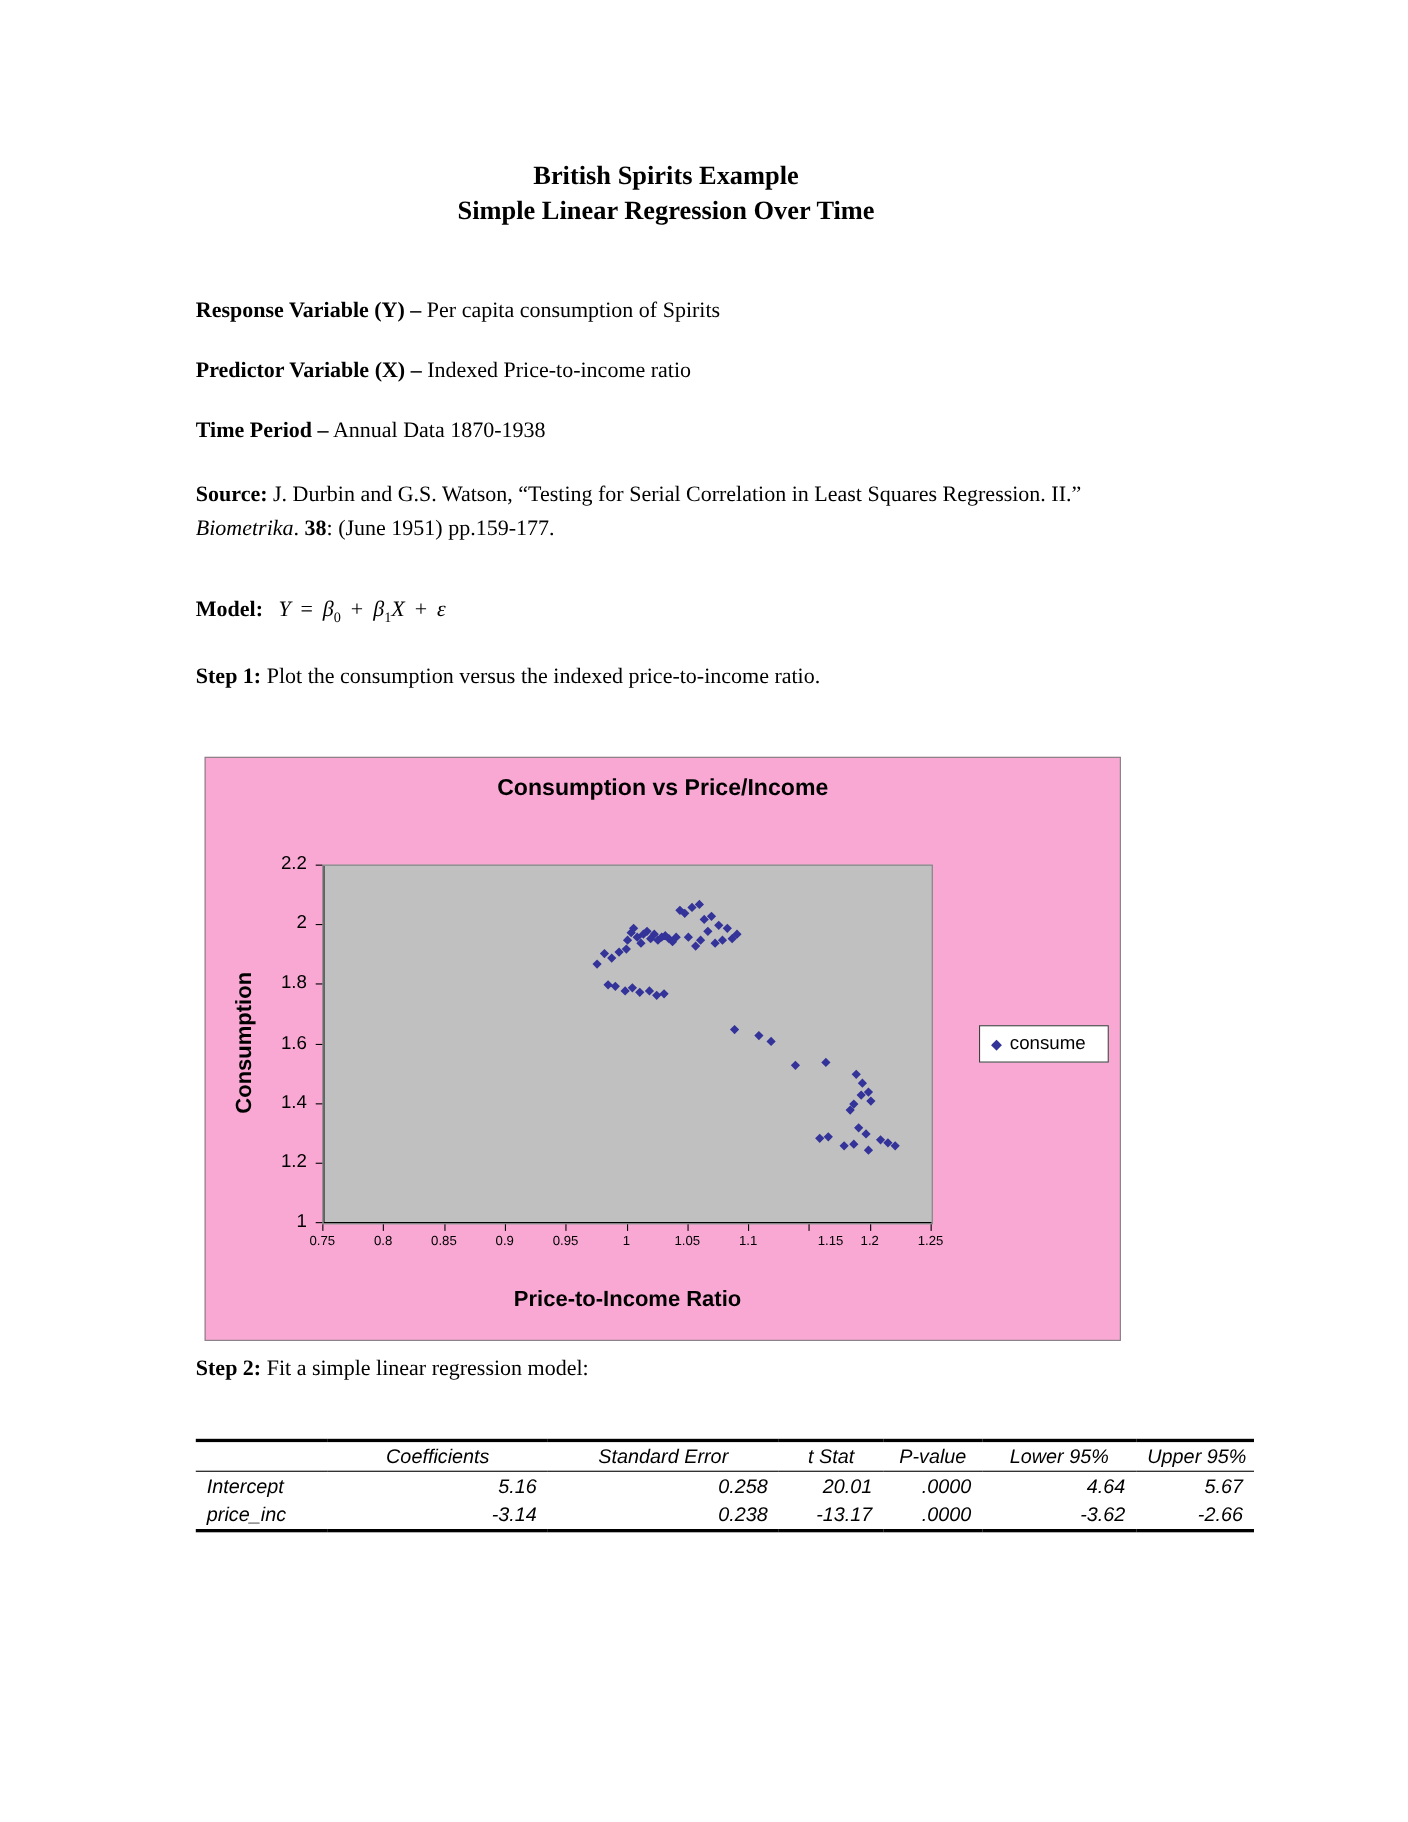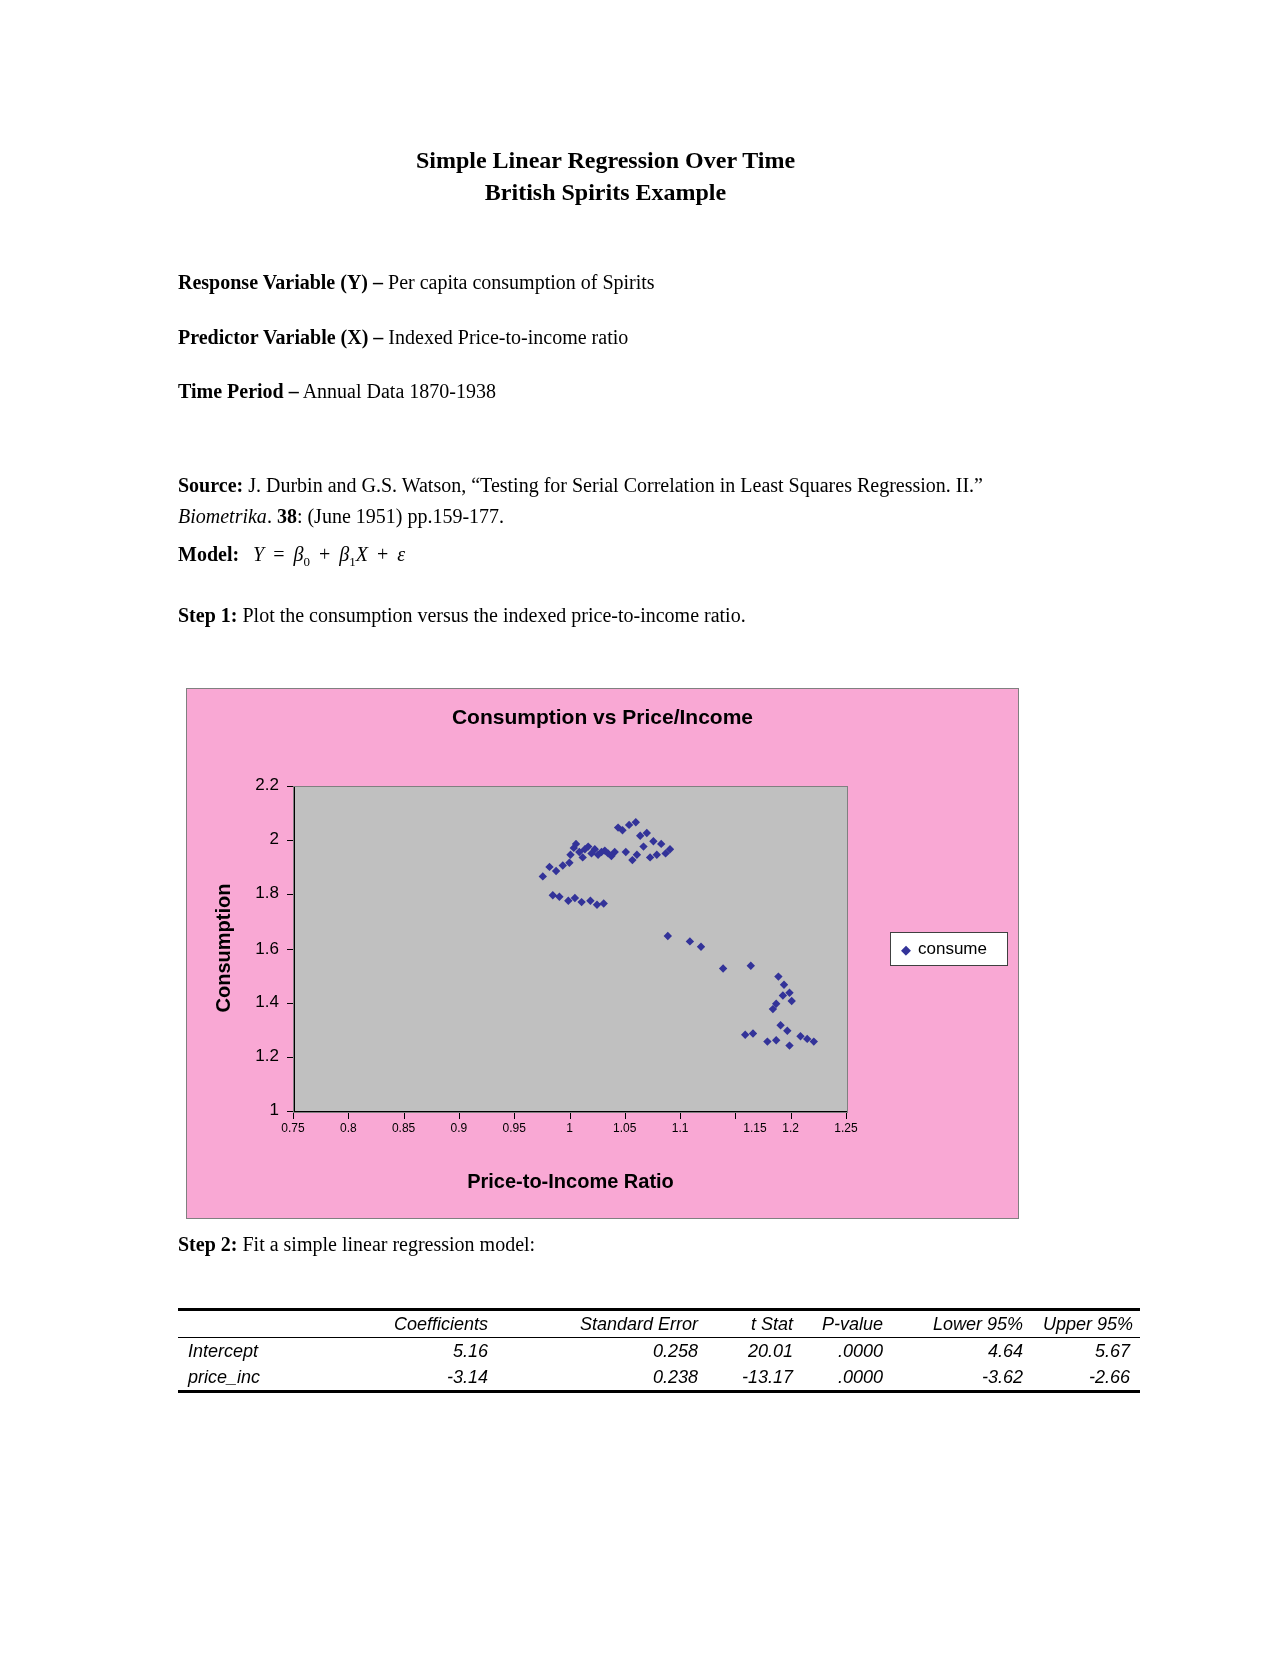--- a/index.html
+++ b/index.html
@@ -1,20 +1,20 @@
 <!DOCTYPE html>
 <html><head>
 <meta charset="utf-8">
 <style>
   html,body{margin:0;padding:0;}
   body{width:1280px;height:1656px;background:#ffffff;font-family:"Liberation Serif",serif;color:#000;position:relative;overflow:hidden;}
   .title-block{position:absolute;top:144px;left:178px;width:855px;text-align:center;font-size:24px;font-weight:bold;line-height:32px;}
   .para{position:absolute;left:178px;font-size:20px;margin:0;}
   .para b{font-weight:bold;}
-  #source-para{width:855px;line-height:31px;margin-top:36px;}
+  #source-para{width:855px;line-height:31px;}
   #model-para .math{margin-left:14px;font-size:20px;}
   .math i{font-style:italic;font-family:"Liberation Serif",serif;}
   .math sub{font-size:13px;}
   .math .op{margin:0 4px;}
   
   #chart-box{position:absolute;left:186px;top:688px;width:831px;height:529px;border:1px solid #808080;background:#f9a8d4;font-family:"Liberation Sans",sans-serif;}
   #chart-title{position:absolute;top:16px;left:0;width:100%;text-align:center;font-size:21px;font-weight:bold;}
   #plot-area{position:absolute;left:106px;top:97px;width:555px;height:327px;box-sizing:border-box;border:1px solid #808080;background:#C0C0C0;}
   #points-svg{position:absolute;left:0;top:0;width:553px;height:325px;}
   .ytick{position:absolute;left:0;width:92px;text-align:right;font-size:17px;}
@@ -23,31 +23,31 @@
   .xtickmark{position:absolute;width:1px;height:6px;background:#000;top:424px;}
   #x-axis-title{position:absolute;left:106px;width:555px;top:481px;text-align:center;font-weight:bold;font-size:20px;}
   #y-axis-title{position:absolute;left:36px;top:259px;transform:translate(-50%,-50%) rotate(-90deg);font-weight:bold;font-size:20px;white-space:nowrap;}
   #legend{position:absolute;left:703px;top:243px;width:118px;height:34px;border:1px solid #404040;display:flex;align-items:center;background:#fff;box-sizing:border-box;}
   #legend .marker{font-size:13px;margin:0 7px 0 10px;}
   #legend .label{font-size:17px;}
   
   #reg-table-wrap{position:absolute;left:178px;top:1308px;}
   table{border-collapse:collapse;table-layout:fixed;width:962px;font-family:"Liberation Sans",sans-serif;font-size:18px;border-top:3px solid #000;border-bottom:3px solid #000;}
   th,td{padding:2px 10px;white-space:nowrap;overflow:hidden;line-height:22px;}
-  thead th{font-style:italic;font-weight:normal;text-align:right;border-bottom:1px solid #000;}
+  thead th{font-style:italic;font-weight:normal;text-align:center;border-bottom:1px solid #000;}
   thead th:first-child{text-align:left;}
   tbody td{text-align:right;font-style:italic;}
   tbody td:first-child{text-align:left;}
 </style>
 </head>
 <body>
 
 <div class="title-block">
+  <div>British Spirits Example</div>
   <div>Simple Linear Regression Over Time</div>
-  <div>British Spirits Example</div>
 </div>
 
 <p class="para" style="top:271px">
   <b>Response Variable (Y) –</b>
   <span>Per capita consumption of Spirits</span>
 </p>
 
 <p class="para" style="top:326px">
   <b>Predictor Variable (X) –</b>
   <span>Indexed Price-to-income ratio</span>

